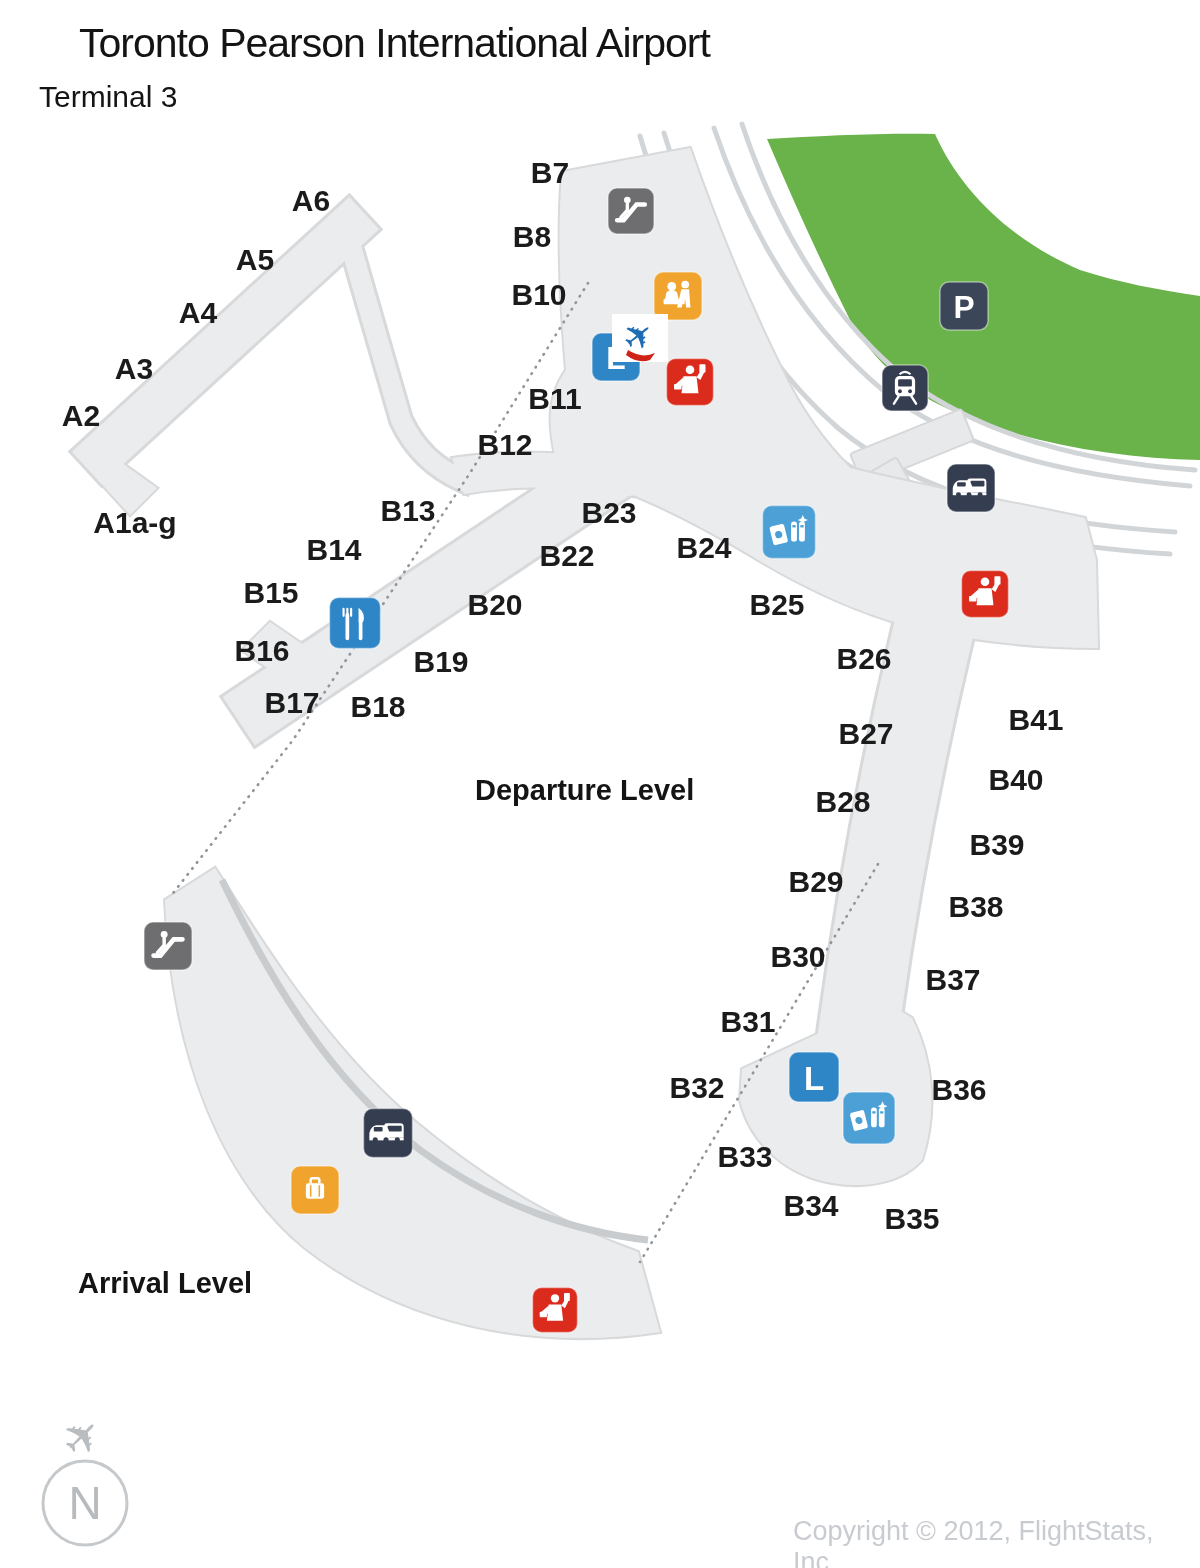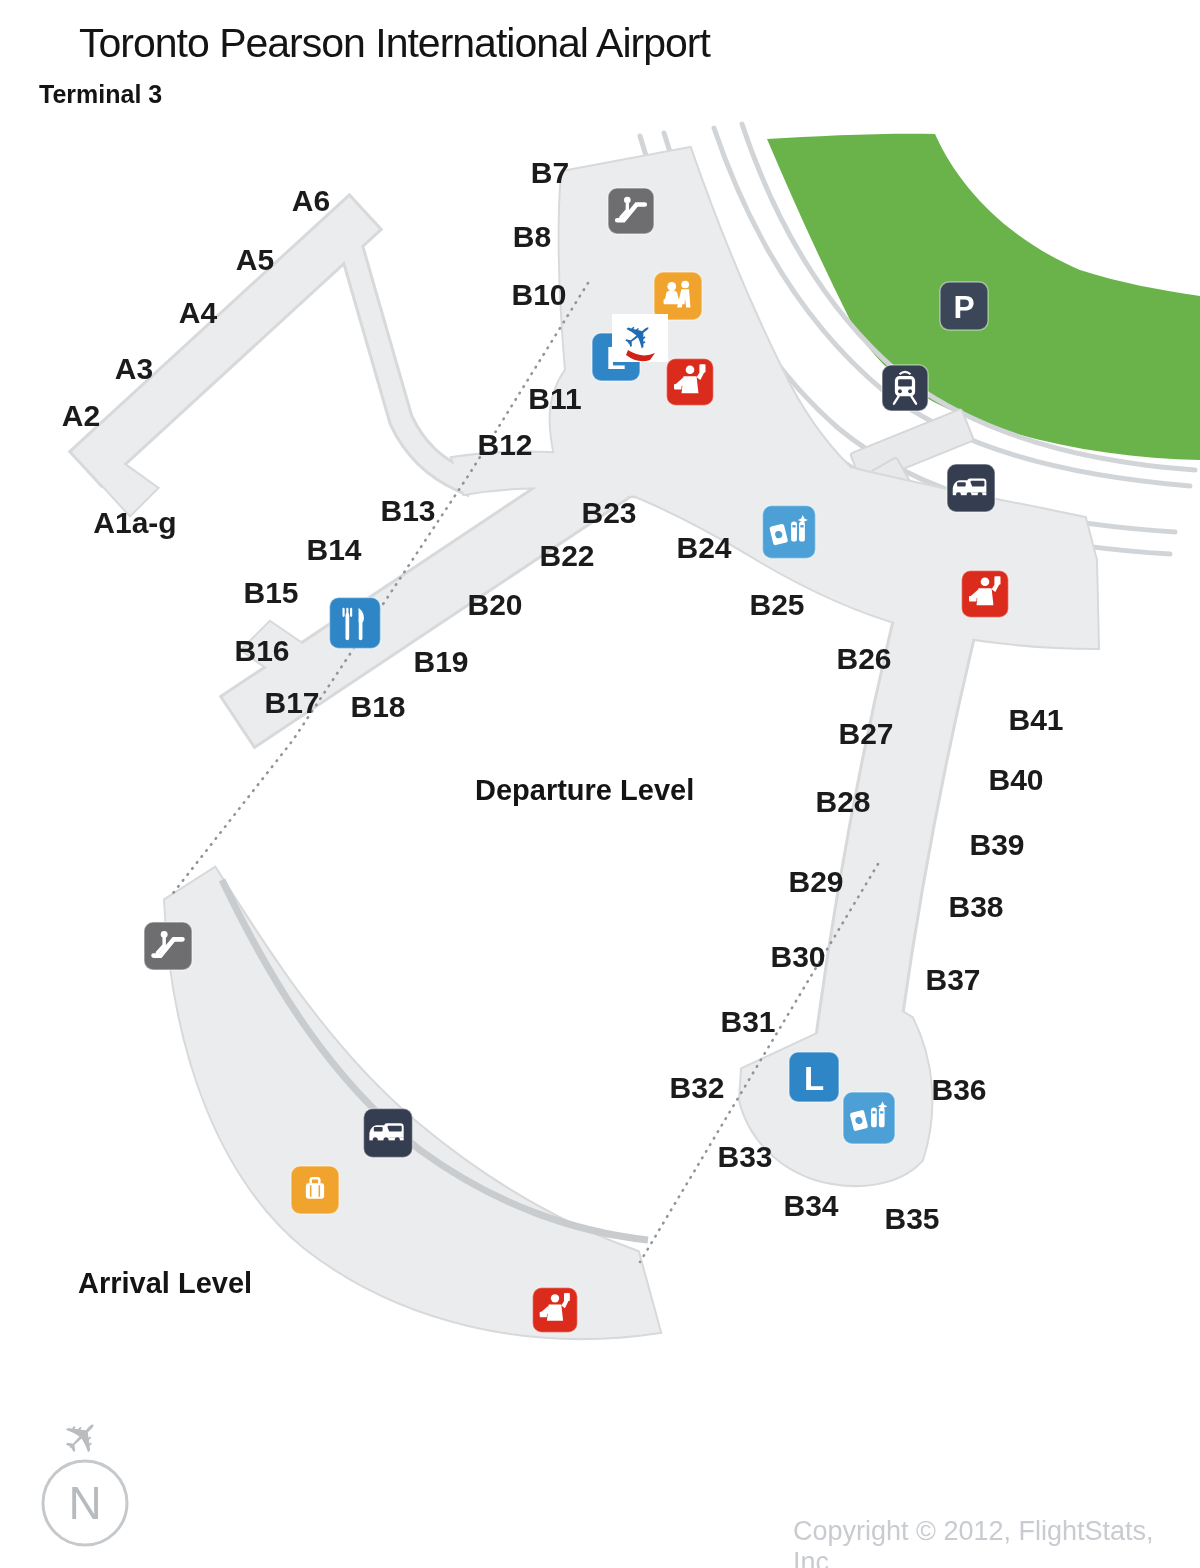--- a/index.html
+++ b/index.html
@@ -1,19 +1,19 @@
 <!DOCTYPE html>
 <html><head>
 <meta charset="utf-8">
 <style>
   html,body{margin:0;padding:0;background:#fff;}
   #stage{position:relative;width:1200px;height:1568px;background:#ffffff;overflow:hidden;
          font-family:"Liberation Sans",sans-serif;}
   #page-title{position:absolute;left:38px;top:20px;font-size:41px;font-weight:400;color:#141414;letter-spacing:-1px;margin-left:41px;}
-  #page-subtitle{position:absolute;left:39px;top:80px;font-size:25px;font-weight:700;color:#141414;}
+  #page-subtitle{position:absolute;left:39px;top:80px;font-size:30px;font-weight:400;color:#141414;}
   #copyright{position:absolute;left:793px;top:1516px;font-size:27px;color:#c8ccd0;}
   svg{position:absolute;left:0;top:0;}
   .gate{font-family:"Liberation Sans",sans-serif;font-size:30px;font-weight:700;fill:#1b1b1b;}
   .lvl{font-family:"Liberation Sans",sans-serif;font-size:29px;font-weight:700;fill:#141414;}
   .icon-letter{fill:#ffffff;font-weight:700;font-family:"Liberation Sans",sans-serif;text-anchor:middle;}
   .road{fill:none;stroke:#d2d5d8;stroke-width:5;stroke-linecap:round;}
   .shape-o{fill:#ebeced;stroke:#d7d9db;stroke-width:4;}
   .line-o{fill:none;stroke:#d7d9db;stroke-linecap:square;}
   .shape-f{fill:#ebeced;stroke:none;}
   .line-f{fill:none;stroke:#ebeced;stroke-linecap:square;}

